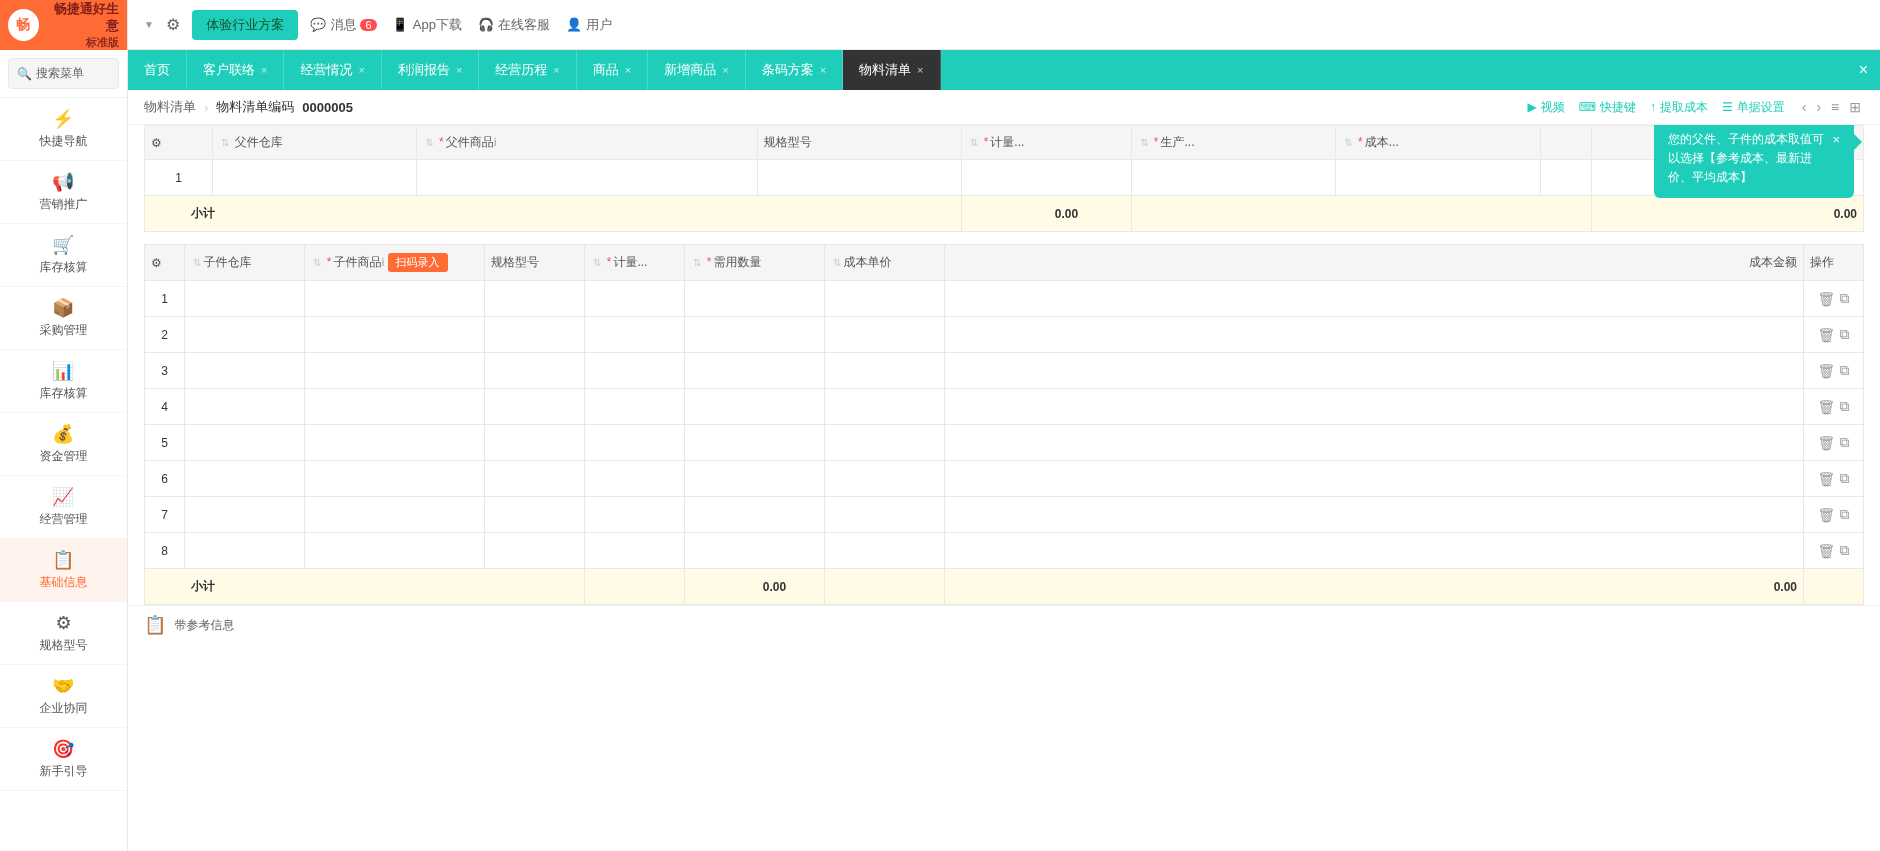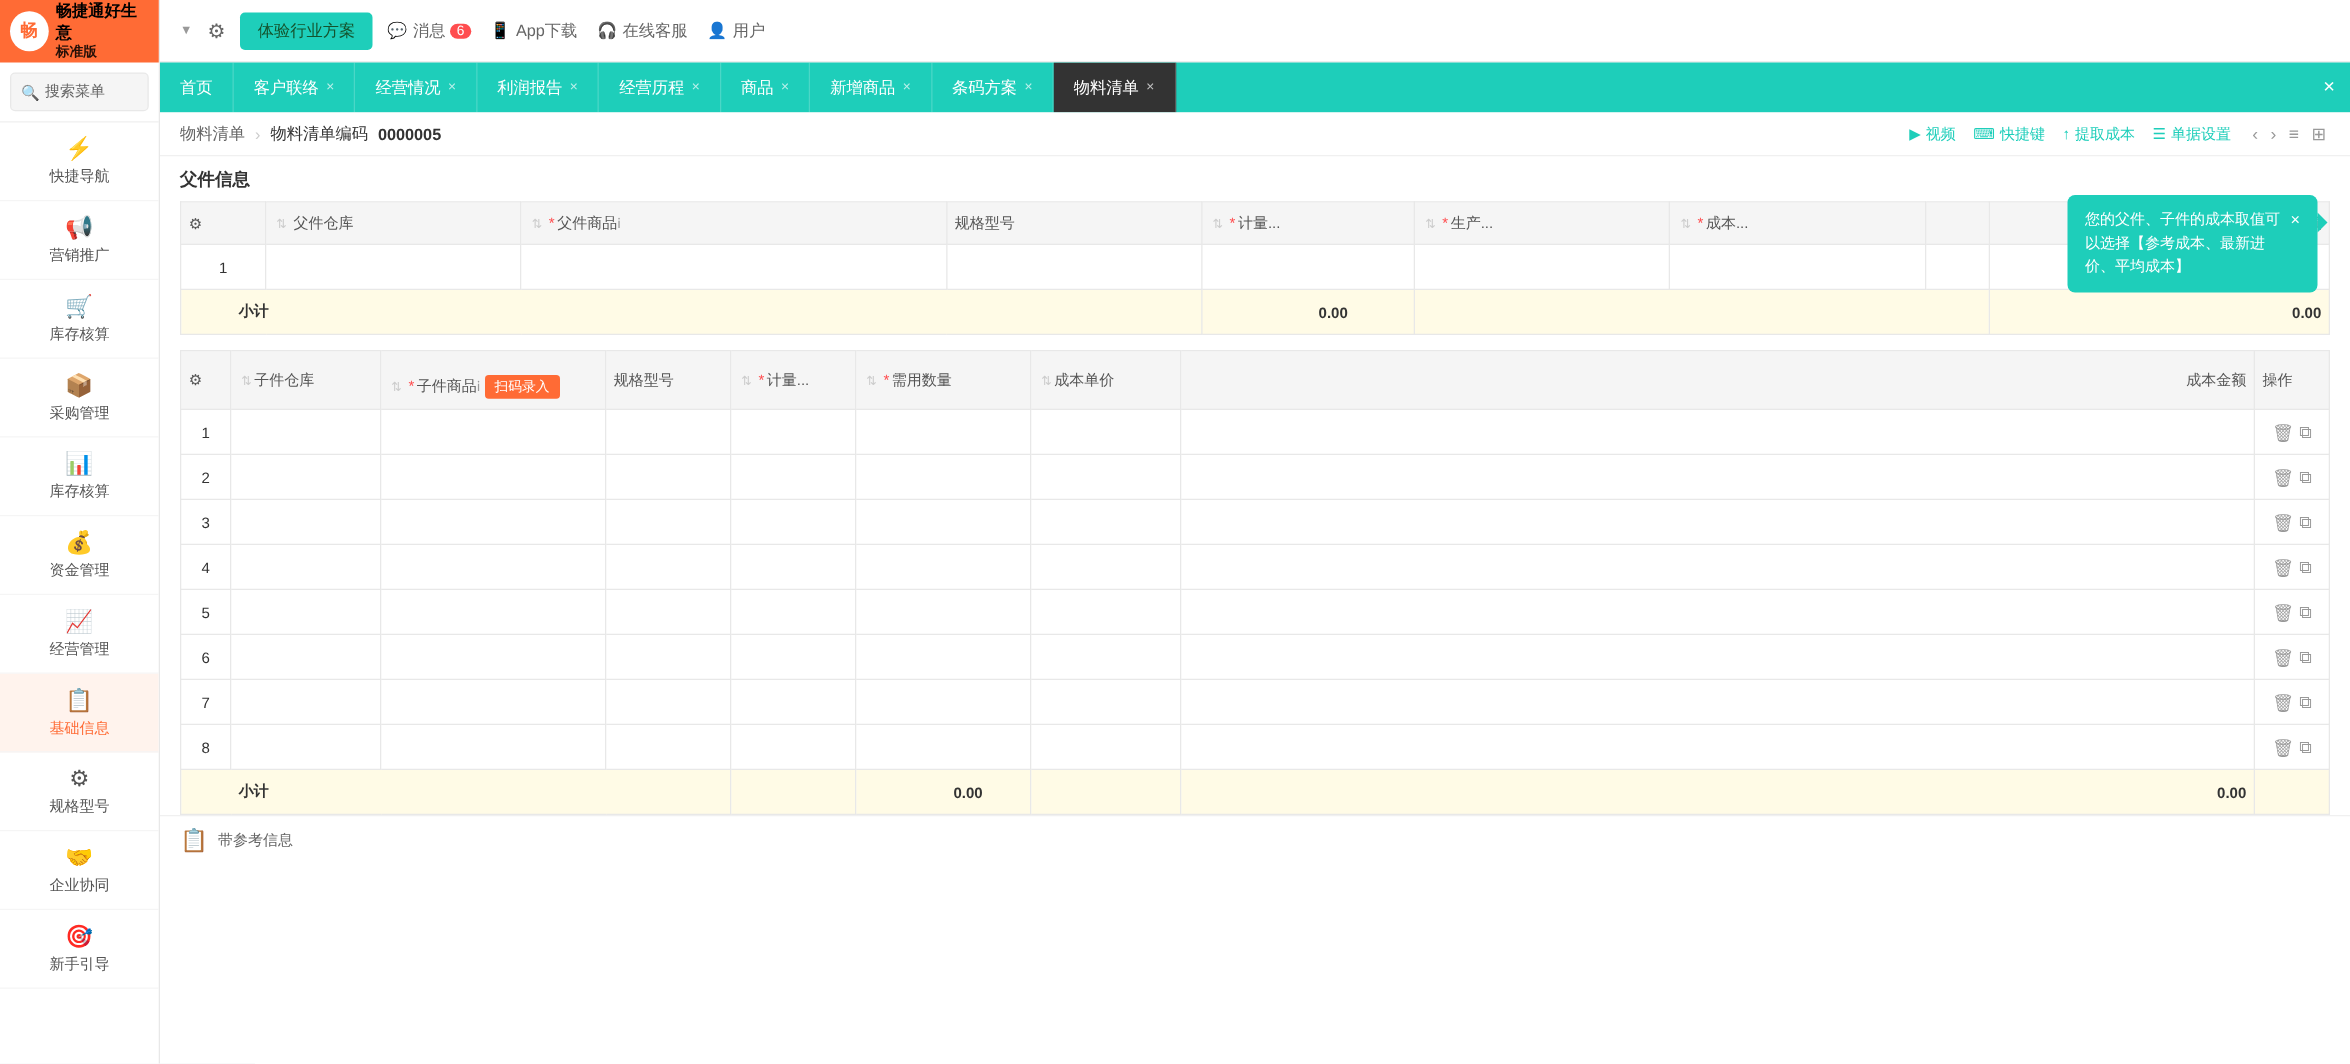--- a/index.html
+++ b/index.html
@@ -22,21 +22,21 @@
       gap: 6px;
       height: 50px;
     }
     .sidebar-logo-icon {
       width: 32px; height: 32px;
       background: #fff;
       border-radius: 50%;
       display: flex; align-items: center; justify-content: center;
       font-size: 14px; color: #ff6b35; font-weight: bold;
     }
-    .sidebar-logo-text { color: #000000; font-size: 13px; font-weight: bold; line-height: 1.3; }
+    .sidebar-logo-text { color: #7f1d1d; font-size: 13px; font-weight: bold; line-height: 1.3; text-align: right; }
     .sidebar-search {
       padding: 8px;
       border-bottom: 1px solid #f0f0f0;
     }
     .sidebar-search-btn {
       width: 100%; padding: 6px 8px;
       background: #f5f5f5; border: 1px solid #e8e8e8; border-radius: 4px;
       display: flex; align-items: center; gap: 4px;
       cursor: pointer; color: #666; font-size: 12px;
     }
@@ -146,21 +146,21 @@
     .data-table tr.subtotal td {
       background: #fffbe6;
       font-weight: bold;
       padding-left: 46px;
     }
     .required { color: #ff4d4f; margin-right: 2px; }
     .col-num { width: 40px; text-align: center; color: #999; }
     .col-actions { width: 60px; text-align: center; }
     .scan-btn {
       background: #ff6b35; color: #fff; border: none;
-      border-radius: 3px; padding: 2px 8px; font-size: 11px; cursor: pointer; margin-top: 11px;
+      border-radius: 3px; padding: 2px 8px; font-size: 11px; cursor: pointer;
     }
     .action-icons { display: flex; gap: 4px; justify-content: center; align-items: center; }
     .action-icon { cursor: pointer; color: #999; font-size: 14px; }
     .tooltip-popup {
       position: absolute;
       right: 60px;
       top: -10px;
       background: #1eceba;
       color: #fff;
       padding: 10px 14px;
@@ -365,21 +365,20 @@
           <span class="page-nav-btn">›</span>
           <span class="page-nav-btn">≡</span>
           <span class="page-nav-btn">⊞</span>
         </div>
       </div>
     </div>
 
     <div class="content-wrapper">
 
       <div class="section">
-        <div class="section-title">父件信息</div>
 
         <div style="position:relative;">
           <table class="data-table">
             <thead>
               <tr>
                 <th style="width:36px;">
                   <span>⚙</span>
                 </th>
                 <th style="width:120px;">
                   <span class="th-sort">⇅</span>

